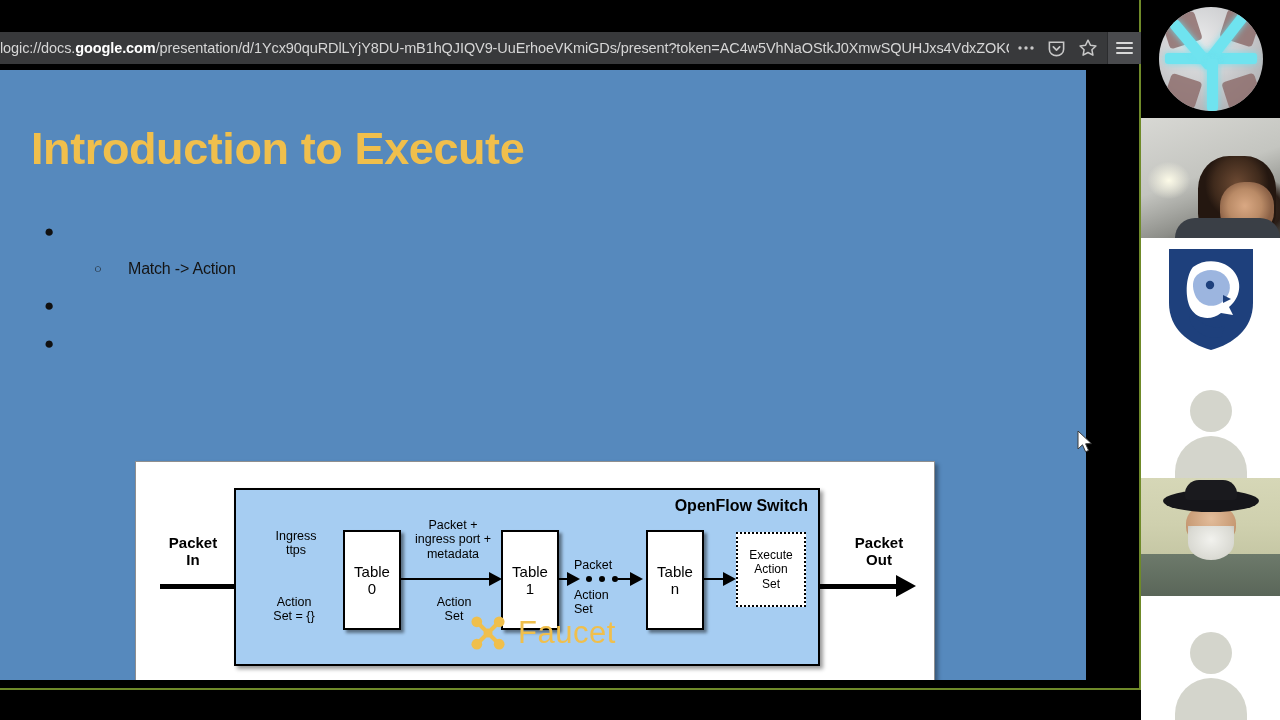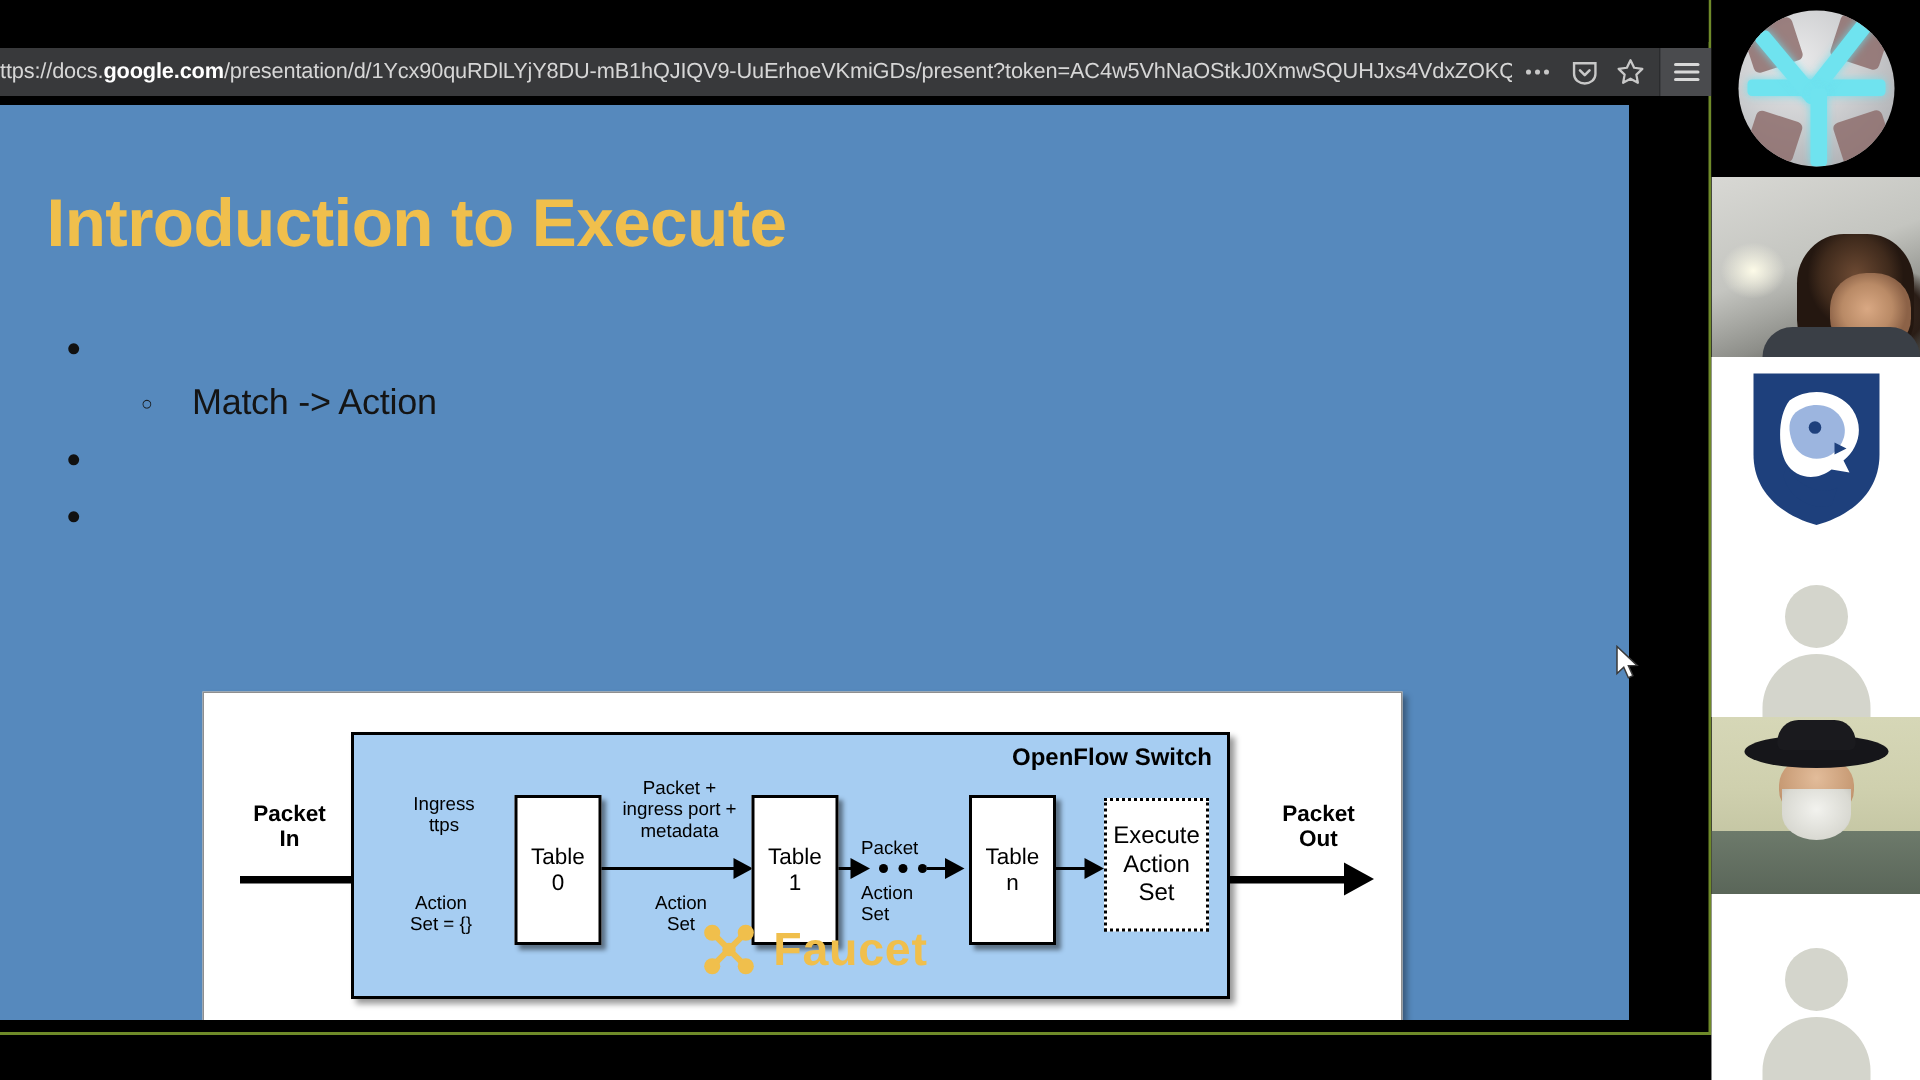--- a/index.html
+++ b/index.html
@@ -52,21 +52,21 @@
     position: absolute; left: 31px; top: 56px;
     font-size: 45px; font-weight: 700; color: #f0bf4c;
     letter-spacing: -0.4px; line-height: 1;
   }
   .bullets { position: absolute; left: 38px; top: 145px; width: 900px; }
   .b1 { display:flex; align-items:flex-start; margin-bottom: 4px; }
   .b1 .dot { width: 28px; flex:none; color:#111; font-size: 17px; line-height:34px; text-align:left; padding-left:6px;}
   .b1 .txt { font-size: 25px; color:#141414; line-height: 34px; letter-spacing:-0.2px; }
   .b2 { display:flex; align-items:flex-start; margin-bottom: 4px; padding-left: 56px; }
   .b2 .dot { width: 34px; flex:none; font-size: 13px; color:#141414; line-height: 32px; }
-  .b2 .txt { font-size: 24px; color:#141414; line-height: 32px; letter-spacing:-0.2px; }
+  .b2 .txt { font-size: 16px; color:#141414; line-height: 32px; letter-spacing:-0.2px; }
 
   
   .figure {
     position:absolute; left: 135px; top: 391px; width: 800px; height: 238px;
     background:#fff; border:1px solid #8f8f8f;
     box-shadow: 3px 3px 4px rgba(0,0,0,0.35);
   }
   .ofswitch {
     position:absolute; left:98px; top:26px; width:586px; height:178px;
     background:#a6cdf2; border:2px solid #000;
@@ -80,45 +80,45 @@
   .tbox {
     position:absolute; background:#fff; border:2px solid #000;
     box-shadow: 3px 3px 3px rgba(0,0,0,0.45);
     display:flex; align-items:center; justify-content:center;
     text-align:center; font-size:15px; color:#000; line-height:1.15;
   }
   .t0 { left:107px; top:40px; width:58px; height:100px; }
   .t1 { left:265px; top:40px; width:58px; height:100px; }
   .tn { left:410px; top:40px; width:58px; height:100px; }
   .execbox {
-    position:absolute; left:500px; top:42px; width:70px; height:89px;
+    position:absolute; left:500px; top:42px; width:70px; height:75px;
     background:#fff; border:2px dotted #000;
     display:flex; align-items:center; justify-content:center;
-    text-align:center; font-size:16px; color:#000; line-height:1.2;
+    text-align:center; font-size:12px; color:#000; line-height:1.2;
   }
   .lbl { position:absolute; font-size:12.5px; color:#000; text-align:center; line-height:1.15; }
   .lbl-ingress { left:22px; top:39px; width:76px; }
   .lbl-actionset0 { left:18px; top:105px; width:80px; }
   .lbl-pkt-meta { left:168px; top:28px; width:98px; }
   .lbl-actionset1 { left:180px; top:105px; width:76px; }
   .lbl-pkt-n { left:338px; top:68px; width:56px; text-align:left;}
   .lbl-actionset-n { left:338px; top:98px; width:56px; text-align:left;}
   .bold-lbl { position:absolute; font-size:15px; font-weight:700; color:#000; text-align:center; line-height:1.15; }
   .lbl-pktin { left:14px; top:72px; width:86px; }
   .lbl-pktout { left:700px; top:72px; width:86px; }
 
   .arrow-line { position:absolute; background:#000; }
   .arrow-head { position:absolute; width:0; height:0; border-style:solid; }
 
   .dots3 { position:absolute; display:flex; gap:7px; align-items:center; }
   .dots3 i { width:6px; height:6px; background:#000; border-radius:50%; display:block; }
 
   
   .faucet { position:absolute; left:0; top:545px; width:1086px; display:flex; align-items:center; justify-content:center; gap:12px; }
-  .faucet-word { font-size:31px; font-weight:700; color:#f0bf4c; letter-spacing:0.5px; }
+  .faucet-word { font-size:31px; font-weight:400; color:#f0bf4c; letter-spacing:0.5px; }
 
   
   .cursor { position:absolute; left:1077px; top:430px; width:16px; height:24px; }
 
   
   .sidebar { position:absolute; right:0; top:0; width:139px; height:720px; background:#1c1c1c; }
   .tile { position:absolute; right:0; width:139px; overflow:hidden; background:#000; }
   .tile-logo { top:0; height:118px; background:#000; display:flex; align-items:center; justify-content:center; }
   .logo-circle {
     width:104px; height:104px; border-radius:50%;
@@ -168,21 +168,21 @@
 </head>
 <body>
 
 <div class="screen">
 
   <div class="share-region">
     <div class="share-top-black"></div>
 
     <div class="urlbar">
       <div class="url-field">
-        <span class="url-text"><span>ttps://docs.</span><b>google.com</b><span>/presentation/d/1Ycx90quRDlLYjY8DU-mB1hQJIQV9-UuErhoeVKmiGDs/present?token=AC4w5VhNaOStkJ0XmwSQUHJxs4VdxZOKQw%3A15894530553</span></span>
+        <span class="url-text"><span>logic://docs.</span><b>google.com</b><span>/presentation/d/1Ycx90quRDlLYjY8DU-mB1hQJIQV9-UuErhoeVKmiGDs/present?token=AC4w5VhNaOStkJ0XmwSQUHJxs4VdxZOKQw%3A15894530553</span></span>
       </div>
       <div class="tb-icons">
         <span class="tb-ico">
           <svg width="18" height="6" viewBox="0 0 18 6">
               <circle cx="3" cy="3" r="1.7" fill="#c8c8c8"></circle>
               <circle cx="9" cy="3" r="1.7" fill="#c8c8c8"></circle>
               <circle cx="15" cy="3" r="1.7" fill="#c8c8c8"></circle>
             </svg>
         </span>
         <span class="tb-ico">

